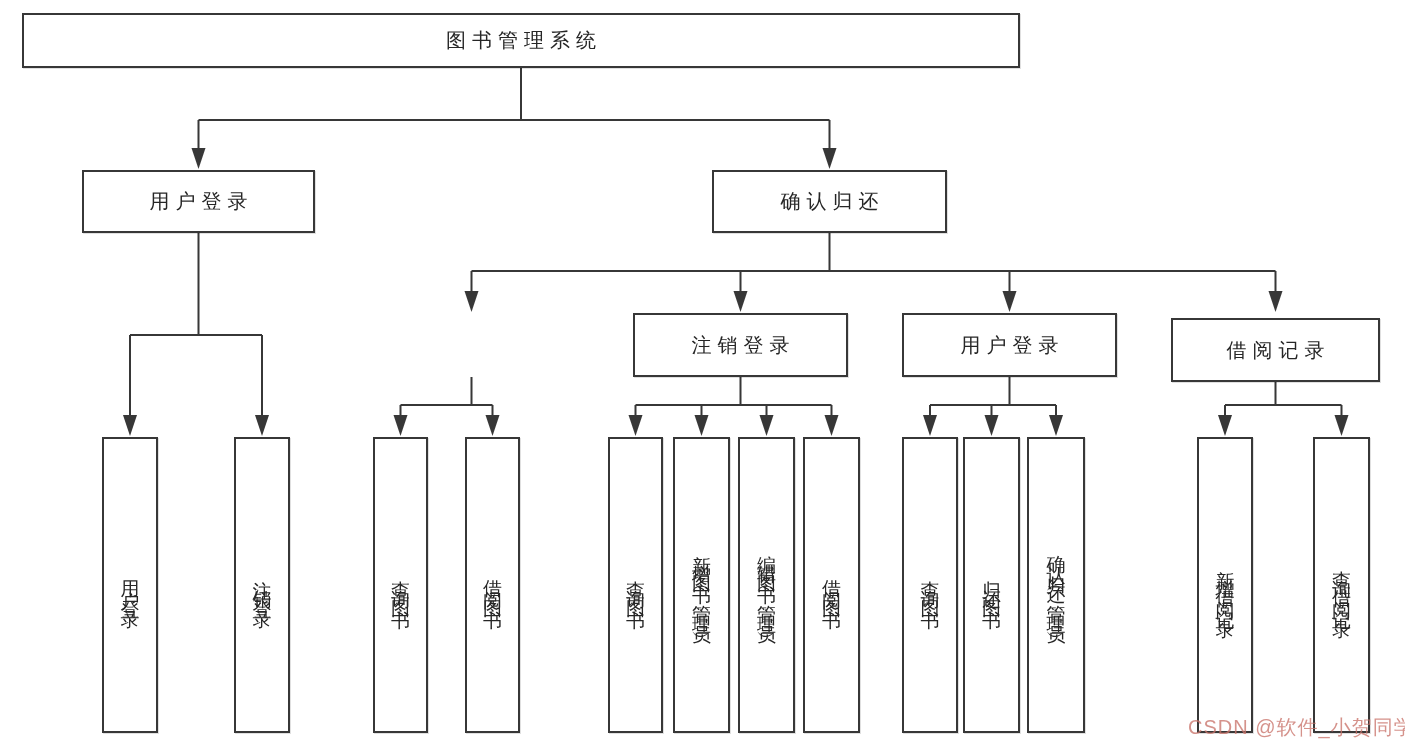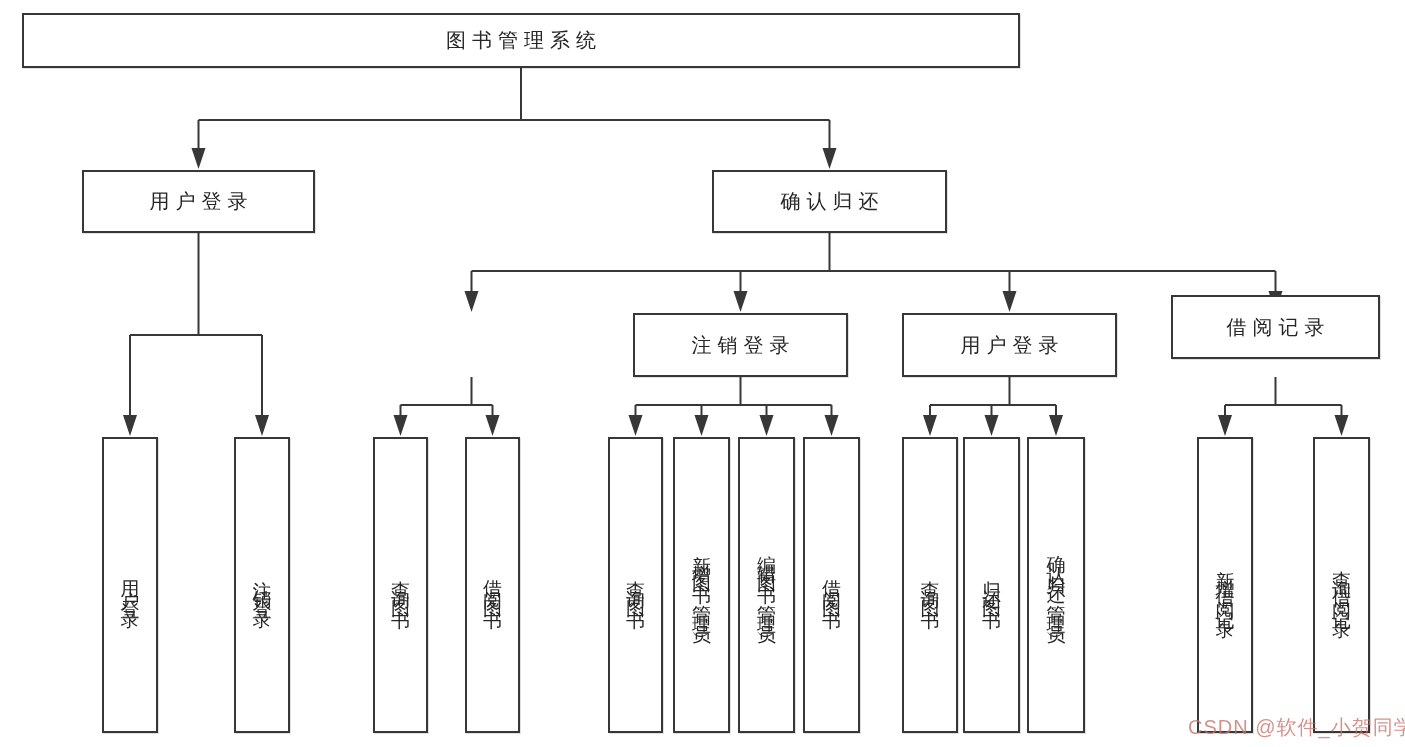--- a/index.html
+++ b/index.html
@@ -105,21 +105,21 @@
   <div class="box" style="left:712px;top:170px;width:235px;height:63px">
     <span class="hlabel">确认归还</span>
   </div>
 
   <div class="box" style="left:633px;top:313px;width:215px;height:64px">
     <span class="hlabel">注销登录</span>
   </div>
   <div class="box" style="left:902px;top:313px;width:215px;height:64px">
     <span class="hlabel">用户登录</span>
   </div>
-  <div class="box" style="left:1171px;top:295px;width:209px;height:64px">
+  <div class="box" style="left:1171px;top:318px;width:209px;height:64px">
     <span class="hlabel">借阅记录</span>
   </div>
 
   <div class="box leaf" style="left:102px;top:437px;width:56px;height:296px">
     <span class="vlabel">用户登录</span>
   </div>
   <div class="box leaf" style="left:234px;top:437px;width:56px;height:296px">
     <span class="vlabel">注销登录</span>
   </div>
   <div class="box leaf" style="left:373px;top:437px;width:55px;height:296px">

